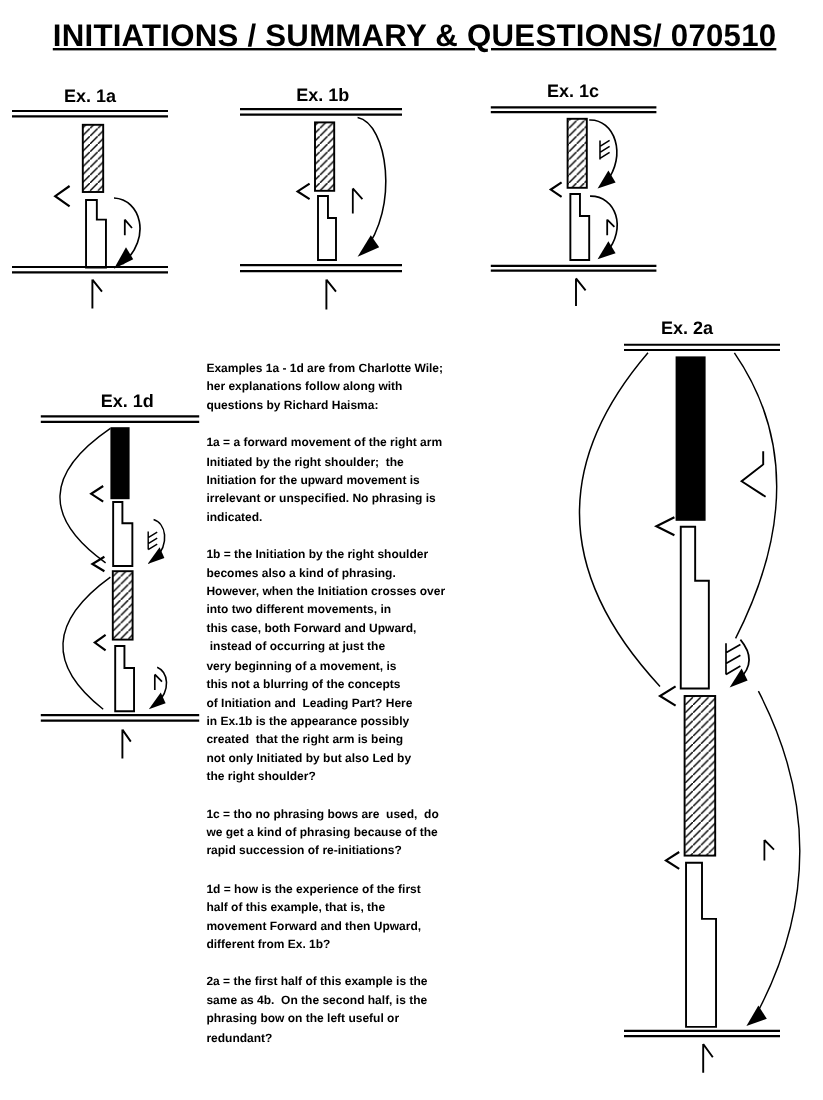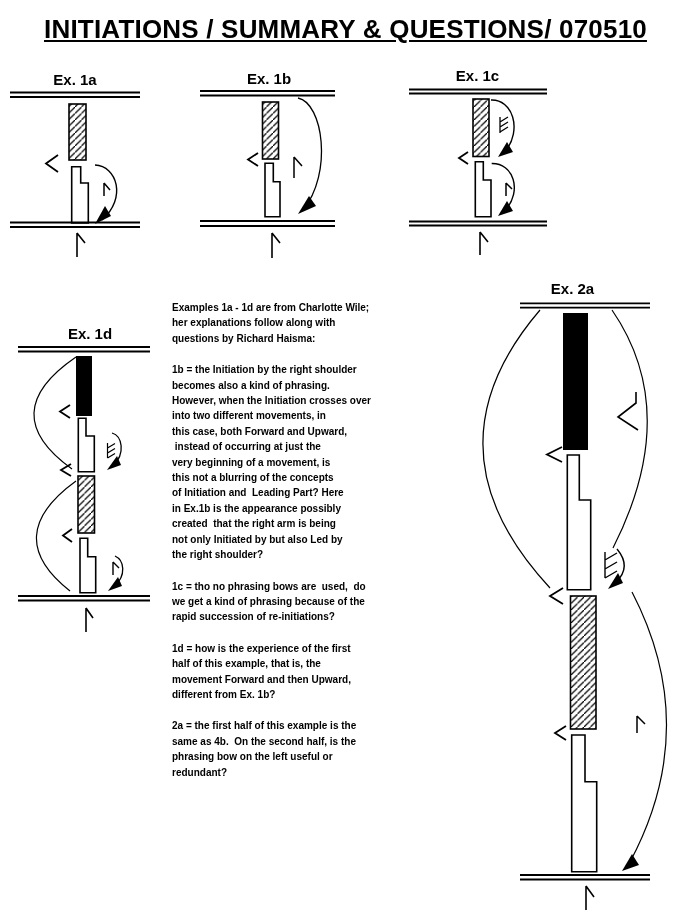--- a/index.html
+++ b/index.html
@@ -103,21 +103,21 @@
   <path d="M102,161 L117,156 L111,146 Z" fill="#000"></path>
   <path d="M110,128 V141 M110,128 L116,134" stroke="#000" stroke-width="1.5" fill="none"></path>
   <g stroke="#000" stroke-width="1.8">
     <line x1="13" y1="166.5" x2="151" y2="166.5"></line>
         <line x1="13" y1="170.5" x2="151" y2="170.5"></line>
   </g>
   <path d="M84,177 V200 M84,177 L92,187" stroke="#000" stroke-width="1.6" fill="none"></path>
 </svg>
 </div>
 
-<div class="fig" style="left:0px;top:318px;">
+<div class="fig" style="left:16px;top:318px;">
 <svg width="170" height="334" viewBox="0 0 170 334">
   <defs>
     <pattern id="h1d" patternUnits="userSpaceOnUse" width="6.5" height="6.5">
       <path d="M0,6.5 L6.5,0" stroke="#000" stroke-width="1.2"></path>
     </pattern>
   </defs>
   <text x="90" y="21" text-anchor="middle">Ex. 1d</text>
   <g stroke="#000" stroke-width="1.8">
     <line x1="18" y1="29" x2="150" y2="29"></line>
         <line x1="18" y1="33.5" x2="150" y2="33.5"></line>
@@ -138,21 +138,21 @@
   <path d="M76,39 Q-6,95 72,151" fill="none" stroke="#000" stroke-width="1.2"></path>
   <path d="M76,163 Q0,218 70,273" fill="none" stroke="#000" stroke-width="1.2"></path>
   <g stroke="#000" stroke-width="1.8">
     <line x1="18" y1="278" x2="150" y2="278"></line>
         <line x1="18" y1="282.5" x2="150" y2="282.5"></line>
   </g>
   <path d="M86,290 V314 M86,290 L93,300" stroke="#000" stroke-width="1.6" fill="none"></path>
 </svg>
 </div>
 
-<div class="fig" style="left:480px;top:272px;">
+<div class="fig" style="left:480px;top:256px;">
 <svg width="206" height="645" viewBox="0 0 206 645">
   <defs>
     <pattern id="h2a" patternUnits="userSpaceOnUse" width="6.5" height="6.5">
       <path d="M0,6.5 L6.5,0" stroke="#000" stroke-width="1.2"></path>
     </pattern>
   </defs>
   <text x="92.5" y="22" text-anchor="middle">Ex. 2a</text>
   <g stroke="#000" stroke-width="1.8">
     <line x1="40" y1="31.3" x2="170" y2="31.3"></line>
         <line x1="40" y1="35.7" x2="170" y2="35.7"></line>
@@ -178,20 +178,25 @@
         <line x1="40" y1="607.5" x2="170" y2="607.5"></line>
   </g>
   <path d="M106,614 V638 M106,614 L114,625" stroke="#000" stroke-width="1.6" fill="none"></path>
 </svg>
 </div>
 
 <div class="textcol">
   <p>Examples 1a - 1d are from Charlotte Wile;
 her explanations follow along with
 questions by Richard Haisma:</p>
+  <p>1a = a forward movement of the right arm
+Initiated by the right shoulder;  the
+Initiation for the upward movement is
+irrelevant or unspecified. No phrasing is
+indicated.</p>
   <p>1b = the Initiation by the right shoulder
 becomes also a kind of phrasing.
 However, when the Initiation crosses over
 into two different movements, in
 this case, both Forward and Upward,
  instead of occurring at just the
 very beginning of a movement, is
 this not a blurring of the concepts
 of Initiation and  Leading Part? Here
 in Ex.1b is the appearance possibly

